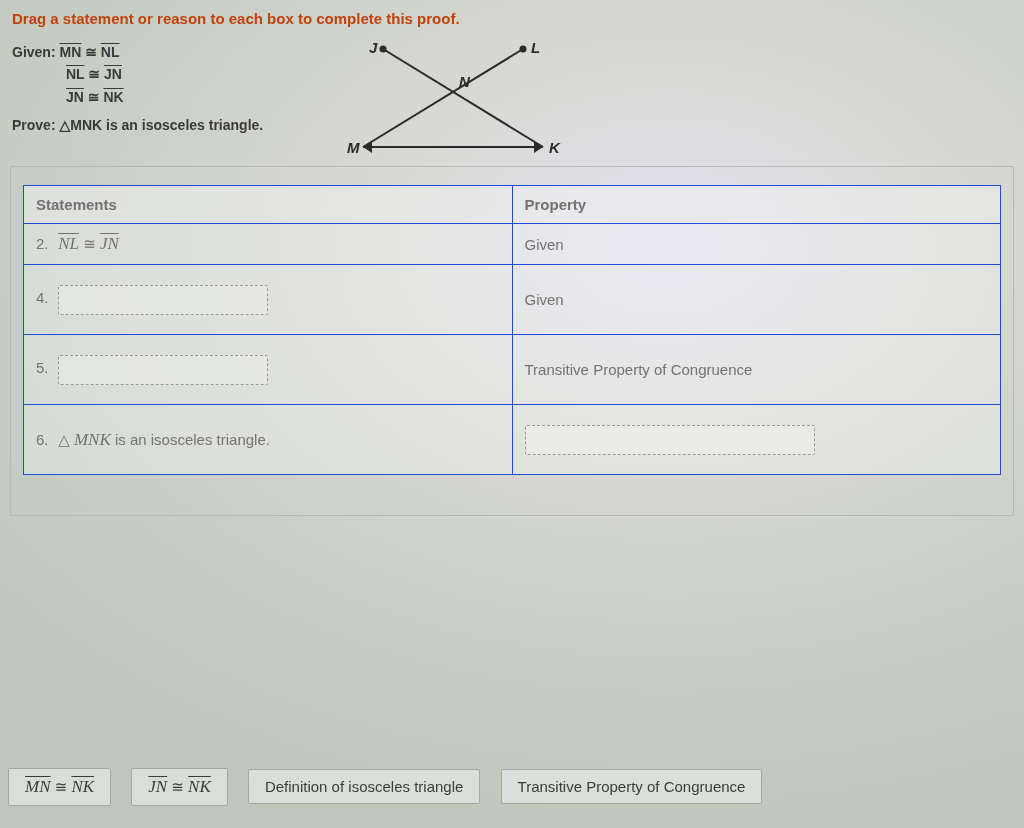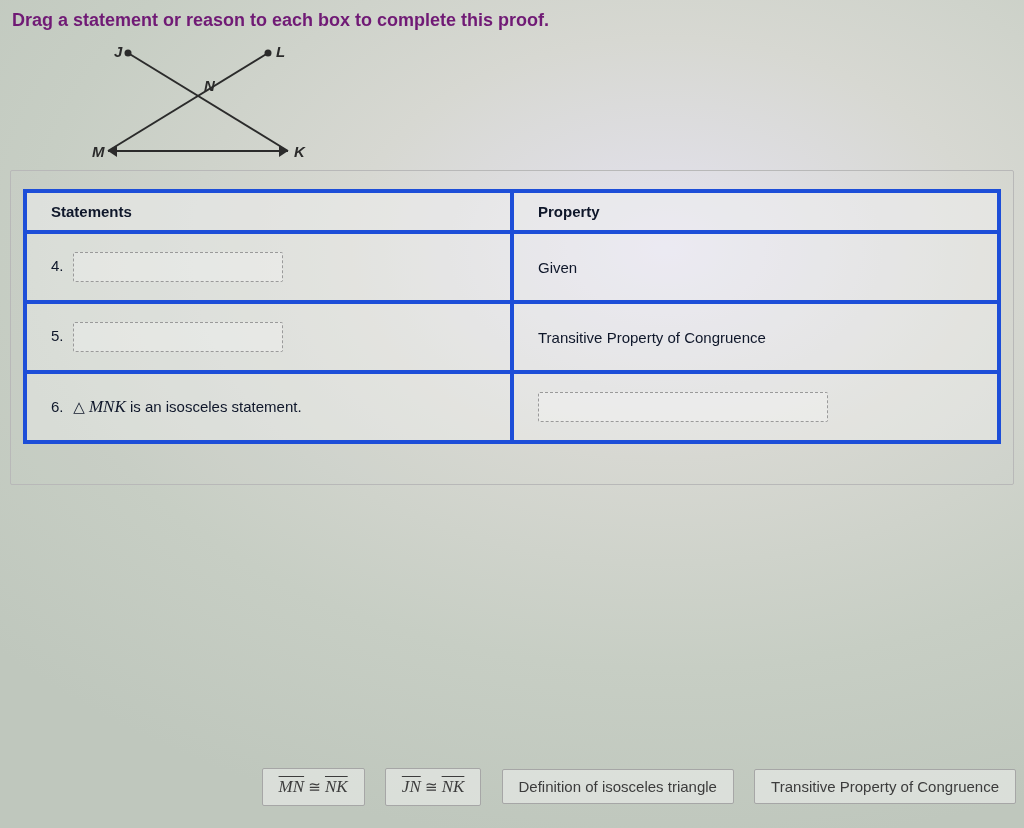--- a/index.html
+++ b/index.html
@@ -7,21 +7,21 @@
   body {
     width:1024px; height:828px;
     font-family: Arial, Helvetica, sans-serif;
     background: radial-gradient(ellipse 900px 600px at 65% 30%, #e4e2ef 0%, #d7d8d2 35%, #c7cec4 70%, #bfc7bd 100%);
     color:#3a3a3a;
     font-size:15px;
     position:relative;
     overflow:hidden;
   }
   .page { padding:10px 8px 0 8px; }
-  .instr { font-weight:bold; font-size:18px; color:#701a75; margin:0 0 14px 4px; }
+  .instr { font-weight:bold; font-size:15px; color:#c2410c; margin:0 0 14px 4px; }
   .prompt-row { display:flex; align-items:flex-start; }
   .given-block { font-weight:bold; font-size:14px; color:#3a3a3a; line-height:1.6; margin-left:4px; }
   .given-block .lbl { font-weight:bold; }
   .indent { margin-left:54px; }
   .ol { text-decoration: overline; }
   .diagram { margin-left:60px; margin-top:-4px; }
   .prove { font-weight:bold; font-size:14px; margin:6px 0 6px 4px; }
 
   .proof-wrap {
     border:1px solid #b8b8b8;
@@ -29,67 +29,86 @@
     margin:6px 2px 0 2px;
     padding:18px 12px 40px 12px;
     background: rgba(255,255,255,0.02);
   }
   table.proof {
     width:100%;
     border-collapse:collapse;
     background:rgba(250,250,250,0.35);
   }
   table.proof th, table.proof td {
-    border:4px solid #1d4ed8;
-    padding:10px 24px;
+    border:1px solid #1d4ed8;
+    padding:10px 12px;
     text-align:left;
     vertical-align:middle;
     font-size:15px;
-    color:#0f172a;
+    color:#737373;
   }
   table.proof th { font-weight:bold; background:rgba(235,235,235,0.25); }
   .stmt-col { width:50%; }
   .dash-slot {
     display:inline-block;
     min-width:210px; height:30px;
     border:1.5px dashed #9a9a9a;
     border-radius:2px;
     background:rgba(255,255,255,0.25);
     vertical-align:middle;
   }
   .dash-slot.wide { min-width:290px; }
   .row-num { display:inline-block; min-width:18px; }
   .tall td { height:70px; }
   .mi { font-style:italic; font-family:"Times New Roman",serif; font-size:17px; }
 
   .bank {
     position:absolute;
     left:0; right:0;
     bottom:22px;
-    text-align:right;
+    text-align:left;
   }
   .chip {
     display:inline-block;
     border:1px solid #a6a6a6;
     background:rgba(250,250,250,0.45);
     padding:8px 16px;
     margin:0 8px;
     font-size:15px;
     color:#3c3c3c;
     border-radius:2px;
     cursor:grab;
   }
 </style>
 </head>
 <body>
 
 <div class="page">
   <p class="instr">Drag a statement or reason to each box to complete this proof.</p>
 
   <div class="prompt-row">
+    <div class="given-block">
+      <div>
+        <span class="lbl">Given:</span>
+        <span class="ol">MN</span> ≅
+        <span class="ol">NL</span>
+      </div>
+      <div class="indent">
+        <span class="ol">NL</span> ≅
+        <span class="ol">JN</span>
+      </div>
+      <div class="indent">
+        <span class="ol">JN</span> ≅
+        <span class="ol">NK</span>
+      </div>
+      <div class="prove" style="margin-left:0;">
+        <span>Prove:</span>
+        <span>△MNK is an isosceles triangle.</span>
+      </div>
+    </div>
 
     <div class="diagram">
       <svg width="260" height="120">
         <line x1="40" y1="110" x2="220" y2="110" stroke="#2b2b2b" stroke-width="2"></line>
         <line x1="40" y1="110" x2="200" y2="12" stroke="#2b2b2b" stroke-width="2"></line>
         <line x1="220" y1="110" x2="60" y2="12" stroke="#2b2b2b" stroke-width="2"></line>
         <circle cx="60" cy="12" r="3.5" fill="#2b2b2b"></circle>
         <circle cx="200" cy="12" r="3.5" fill="#2b2b2b"></circle>
         <text x="46" y="16" font-family="Arial" font-weight="bold" font-style="italic" font-size="15" fill="#2b2b2b">J</text>
         <text x="208" y="16" font-family="Arial" font-weight="bold" font-style="italic" font-size="15" fill="#2b2b2b">L</text>
@@ -102,38 +121,46 @@
     </div>
   </div>
 
   <div class="proof-wrap">
     <table class="proof">
       <tbody>
           <tr>
         <th class="stmt-col">Statements</th>
         <th>Property</th>
       </tr>
+      <tr>
+        <td>
+          <span class="row-num">2.</span>
+          <span class="mi"><span class="ol">NL</span></span> ≅
+          <span class="mi"><span class="ol">JN</span></span>
+        </td>
+        <td>Given</td>
+      </tr>
       <tr class="tall">
         <td>
           <span class="row-num">4.</span>
           <span class="dash-slot"></span>
         </td>
         <td>Given</td>
       </tr>
       <tr class="tall">
         <td>
           <span class="row-num">5.</span>
           <span class="dash-slot"></span>
         </td>
         <td>Transitive Property of Congruence</td>
       </tr>
       <tr class="tall">
         <td>
           <span class="row-num">6.</span>
-          △ <span class="mi">MNK</span><span> is an isosceles statement.</span>
+          △ <span class="mi">MNK</span><span> is an isosceles triangle.</span>
         </td>
         <td><span class="dash-slot wide"></span></td>
       </tr>
     </tbody>
       </table>
   </div>
 </div>
 
 <div class="bank">
   <span class="chip">

